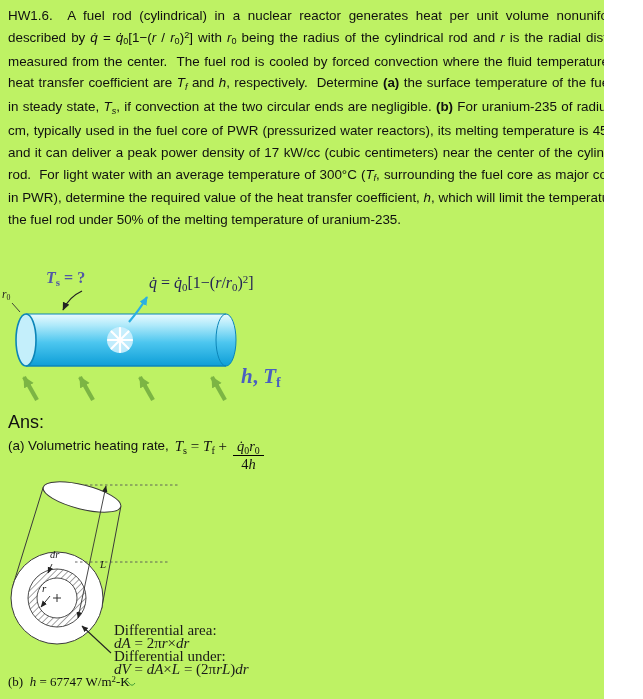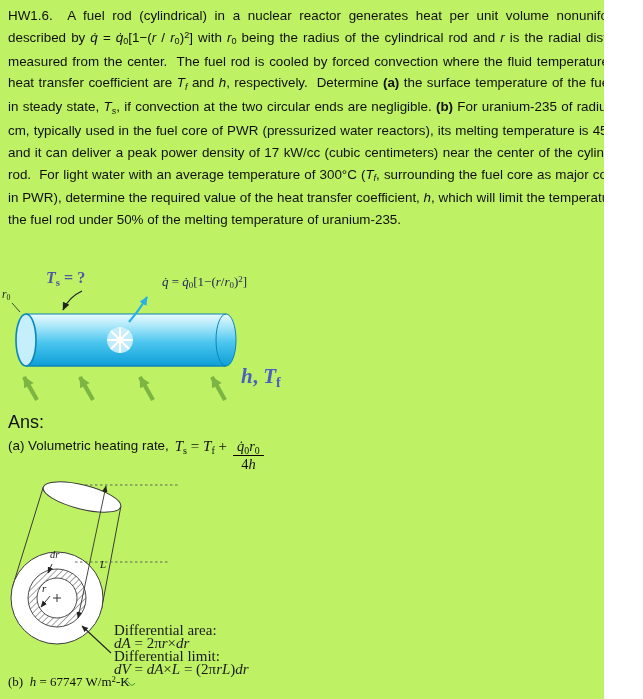--- a/index.html
+++ b/index.html
@@ -8,21 +8,21 @@
   .para{position:absolute;left:8px;top:5px;width:628px;margin:0;
         font-size:13.4px;line-height:21.8px;text-align:justify;color:#101010;}
   sub{font-size:68%;vertical-align:baseline;position:relative;top:0.28em;}
   sup{font-size:68%;vertical-align:baseline;position:relative;top:-0.45em;}
 
   
   .d1{position:absolute;left:0;top:253px;width:335px;height:160px;padding-left:32px;}
   .d1 svg{position:absolute;left:0;top:0;}
   .d1 .lbl{position:absolute;font-family:"Liberation Serif",serif;white-space:nowrap;}
   .d1 .ts{left:46px;top:16px;font-size:16px;font-weight:bold;font-style:normal;color:#5157a5;}
-  .d1 .qf{left:162px;top:21px;font-size:13px;color:#232355;text-align:center;}
+  .d1 .qf{left:149px;top:21px;font-size:16px;color:#232355;text-align:center;}
   .d1 .r0{left:2px;top:35px;font-size:11.5px;color:#222;}
   .d1 .htf{left:241px;top:111px;font-size:21px;color:#4a5fc0;font-weight:bold;}
 
   .ans{position:absolute;left:8px;top:412px;font-size:18px;color:#101010;}
 
   .parta{position:absolute;left:8px;top:438px;display:flex;}
   .a-prefix{font-size:13.4px;color:#101010;}
   .a-math{font-family:"Liberation Serif",serif;font-size:15px;margin-left:6px;color:#101010;}
   .frac{display:inline-block;text-align:center;font-family:"Liberation Serif",serif;
         font-size:14.5px;line-height:1.15;margin-left:6px;color:#101010;}
@@ -146,19 +146,19 @@
       <line x1="77" y1="7" x2="172" y2="7" stroke="#555" stroke-width="0.9" stroke-dasharray="2.5,2.5"></line>
       <line x1="67" y1="84" x2="160" y2="84" stroke="#555" stroke-width="0.9" stroke-dasharray="2.5,2.5"></line>
       <line x1="103" y1="175" x2="74" y2="148" stroke="#222" stroke-width="1.1" marker-end="url(#mSm)"></line>
       <path d="M115,205 q3,-4.5 6,0 q3,4.5 6,0" stroke="#3f9b35" stroke-width="1" fill="none"></path>
     </svg>
     <div class="lbl dr"><i>dr</i></div>
     <div class="lbl L"><i>L</i></div>
     <div class="lbl r"><i>r</i></div>
     <div class="t t1">Differential area:</div>
     <div class="t t2"><i>dA</i> = 2π<i>r</i>×<i>dr</i></div>
-    <div class="t t3">Differential limit:</div>
+    <div class="t t3">Differential under:</div>
     <div class="t t4"><i>dV</i> = <i>dA</i>×<i>L</i> = (2π<i>rL</i>)<i>dr</i></div>
   </div>
 
   <div class="partb">(b)&nbsp; <i>h</i> = 67747 W/m<sup>2</sup>-K</div>
 
 </div>
 
 </body></html>

